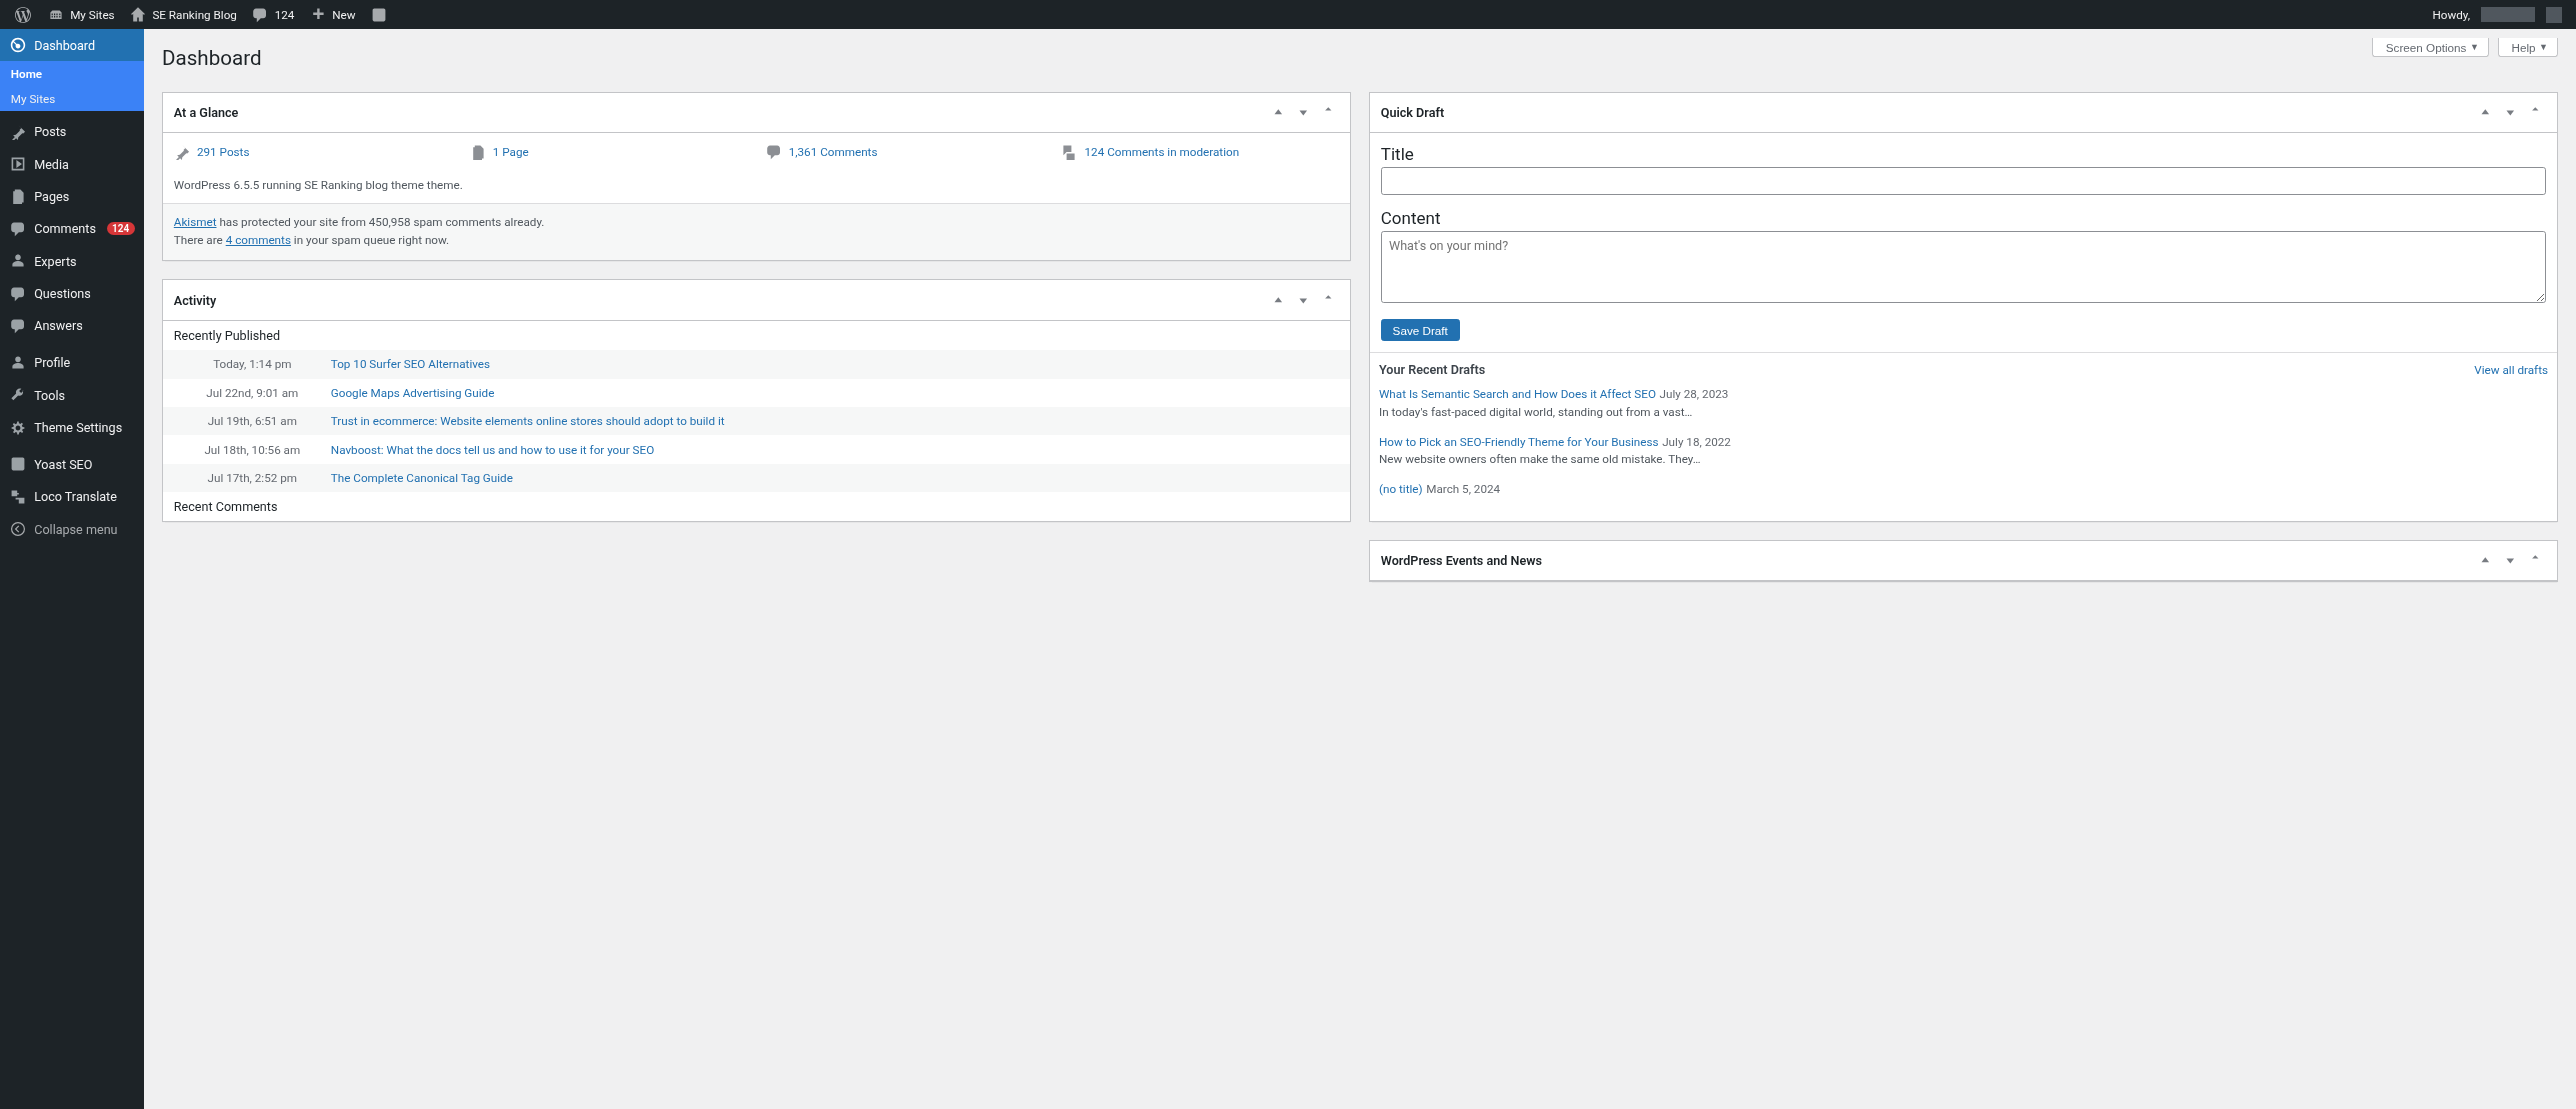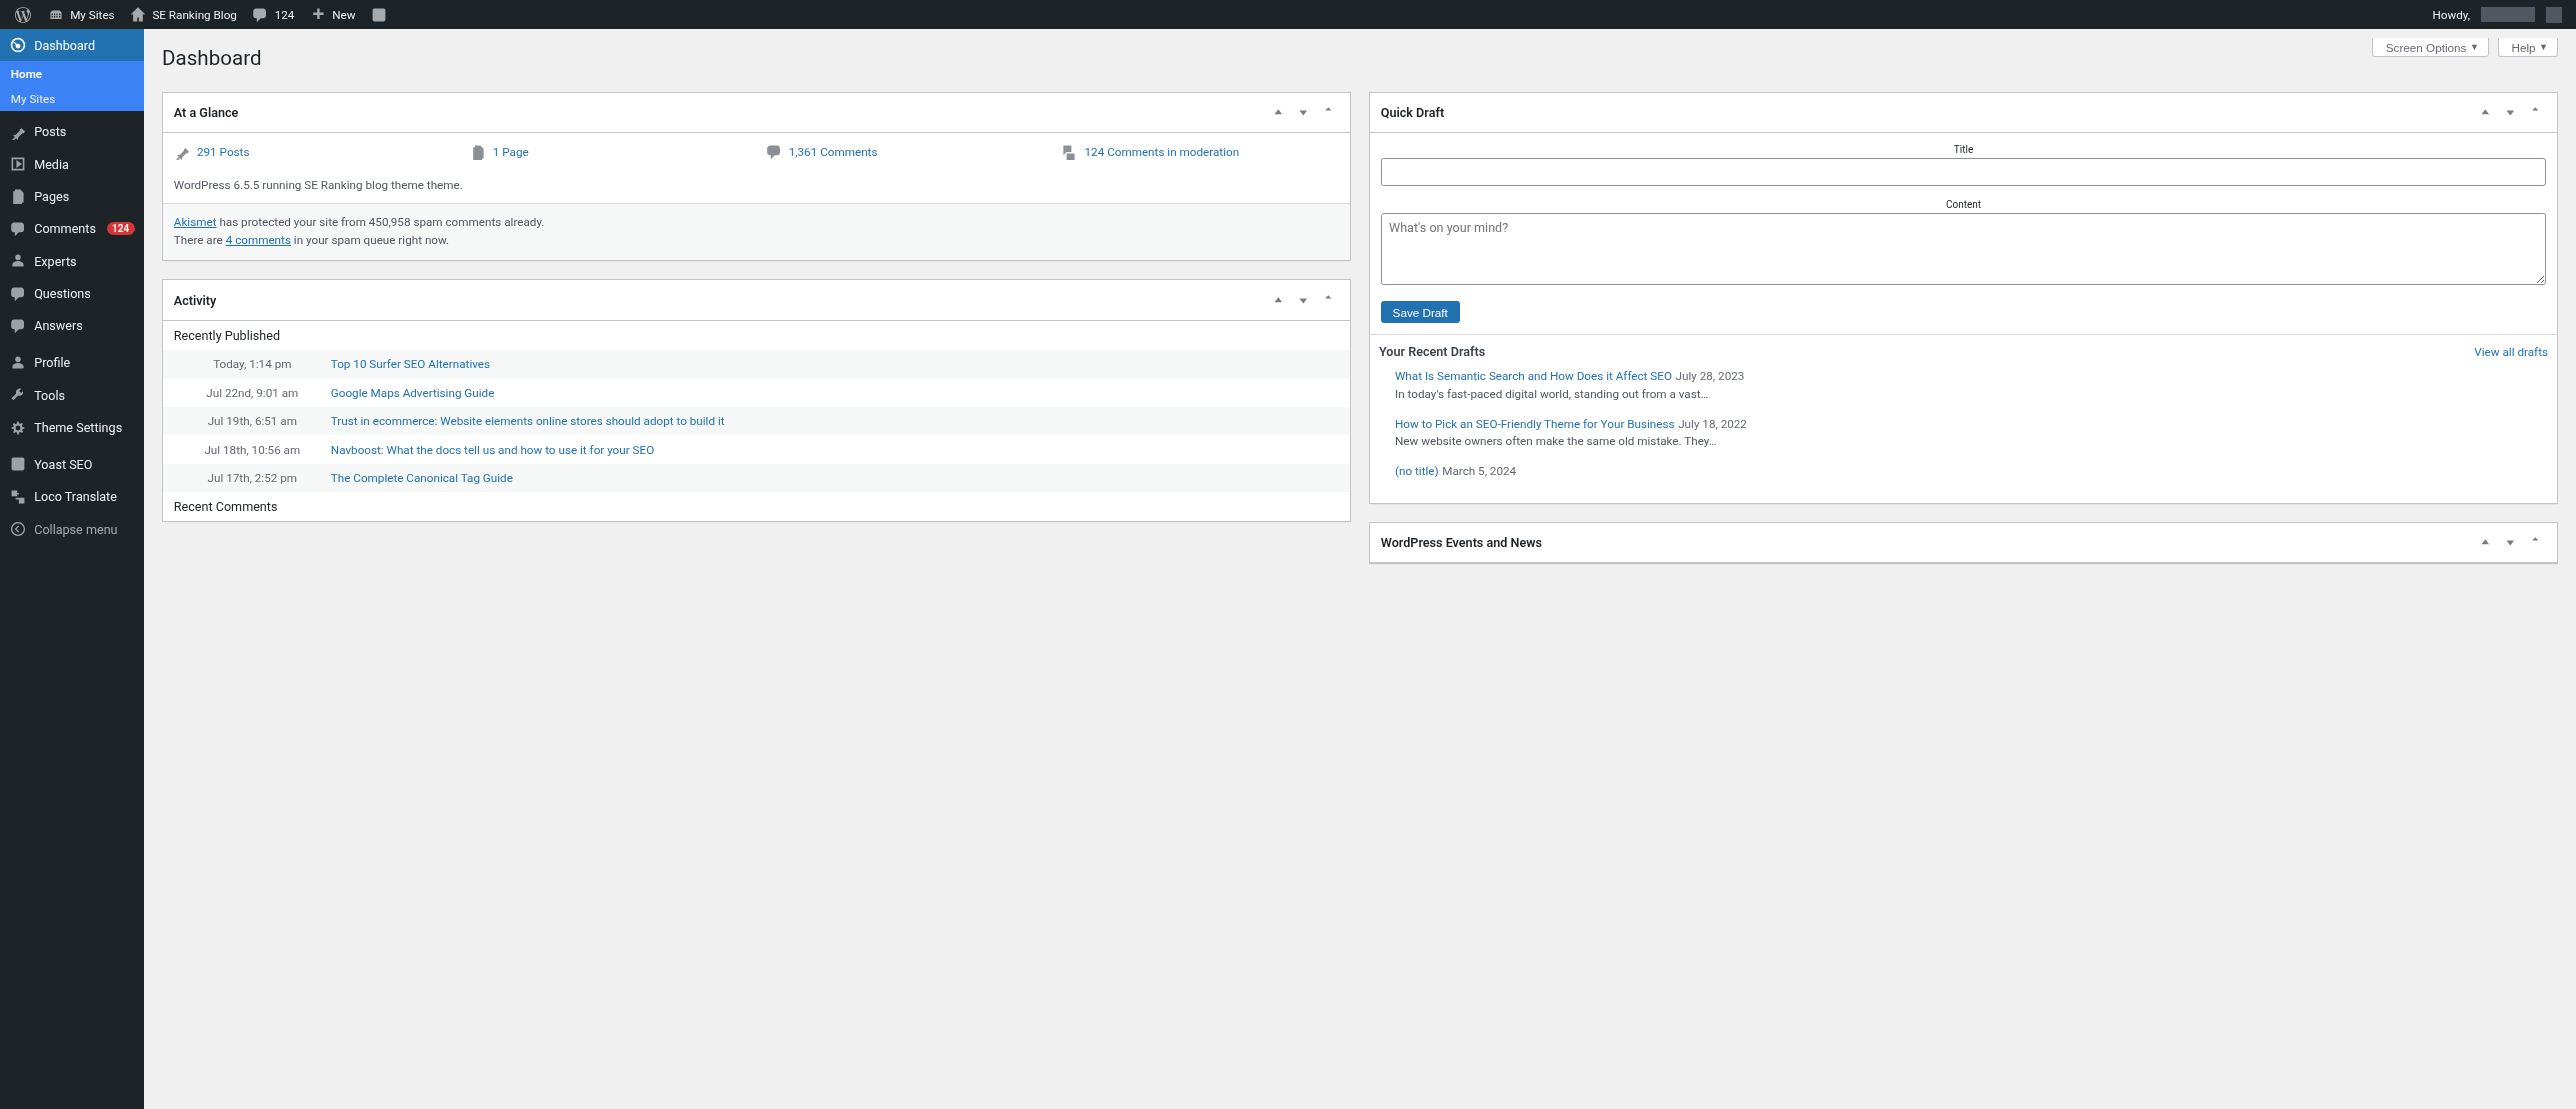--- a/index.html
+++ b/index.html
@@ -52,31 +52,31 @@
 .akismet-box { background: #f6f7f7; border-top: 0.9px solid #dcdcde; padding: 10.8px; margin: 10.8px -10.8px -10.8px -10.8px; color: #50575e; line-height: 1.5; }
 .akismet-box a { text-decoration: underline; }
 
 .activity-block h3 { font-size: 12.6px; font-weight: 400; padding: 7.2px 10.8px; color: #1d2327; }
 .activity-list li { list-style: none; display: flex; padding: 7.2px 10.8px; }
 .activity-list li:nth-child(odd) { background: #f6f7f7; }
 .activity-list .date { width: 157px; color: #646970; flex-shrink: 0; text-align: center; }
 .activity-list .title { color: #2271b1; }
 .recent-comments-head { padding: 10.8px 10.8px 0 10.8px; font-size: 12.6px; font-weight: 400; }
 
-.draft-form label { display: block; font-size: 10px; color: #1d2327; margin-bottom: 3.6px; text-align: center; }
+.draft-form label { display: block; font-size: 17px; color: #1d2327; margin-bottom: 3.6px; }
 .draft-form input[type=text], .draft-form textarea { width: 100%; border: 0.9px solid #8c8f94; border-radius: 2.7px; padding: 5.4px 7.2px; font-size: 12.6px; font-family: inherit; }
 .draft-form textarea { height: 72px; resize: vertical; }
 .draft-form .field { margin-bottom: 12.6px; }
 .button-primary { background: #2271b1; color: #fff; border: 0.9px solid #2271b1; border-radius: 2.7px; padding: 3.6px 10.8px; font-size: 11.7px; cursor: pointer; }
 
 .drafts-block { border-top: 0.9px solid #dcdcde; padding: 9px; }
 .drafts-head { display: flex; justify-content: space-between; align-items: center; margin-bottom: 9px; }
 .drafts-head h3 { font-size: 12.6px; font-weight: 600; }
 .drafts-head a { }
-.draft-item { margin-bottom: 12.6px; line-height: 1.5; margin-left: 16px; }
+.draft-item { margin-bottom: 12.6px; line-height: 1.5; }
 .draft-item .d-title { color: #2271b1; }
 .draft-item .d-date { color: #646970; margin-left: 3.6px; }
 .draft-item .d-excerpt { color: #50575e; display: block; }
 </style>
 </head>
 <body>
 
 <div id="adminbar">
   <div class="left">
     <div class="ab-item">

